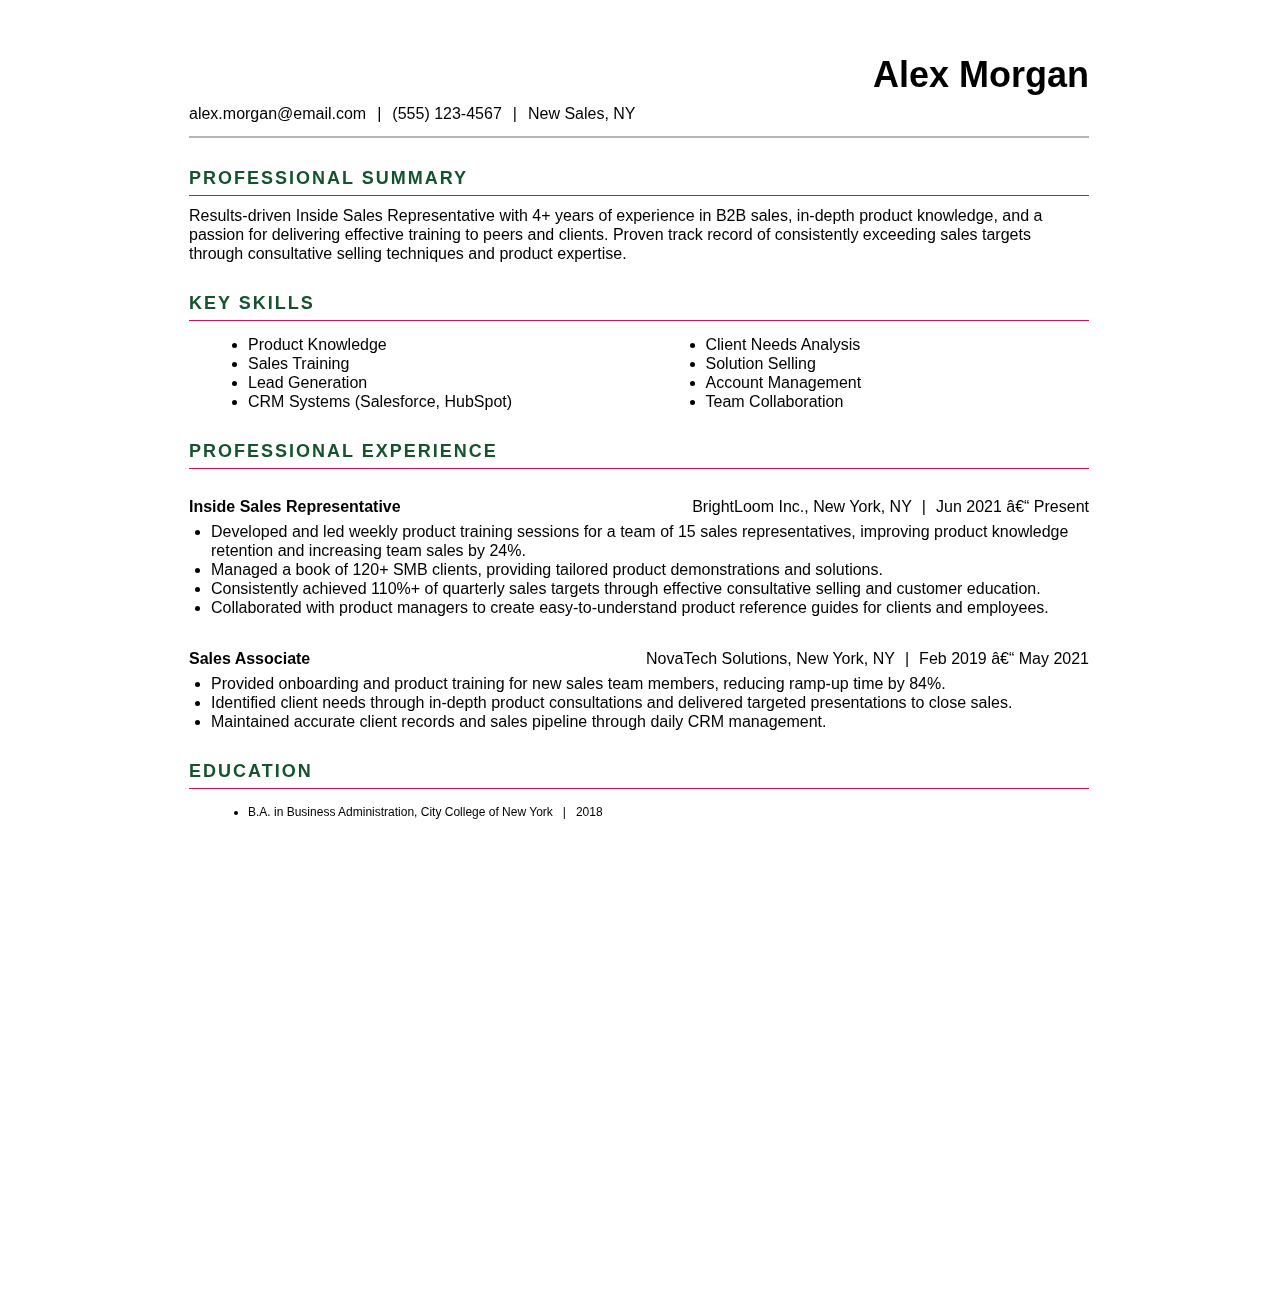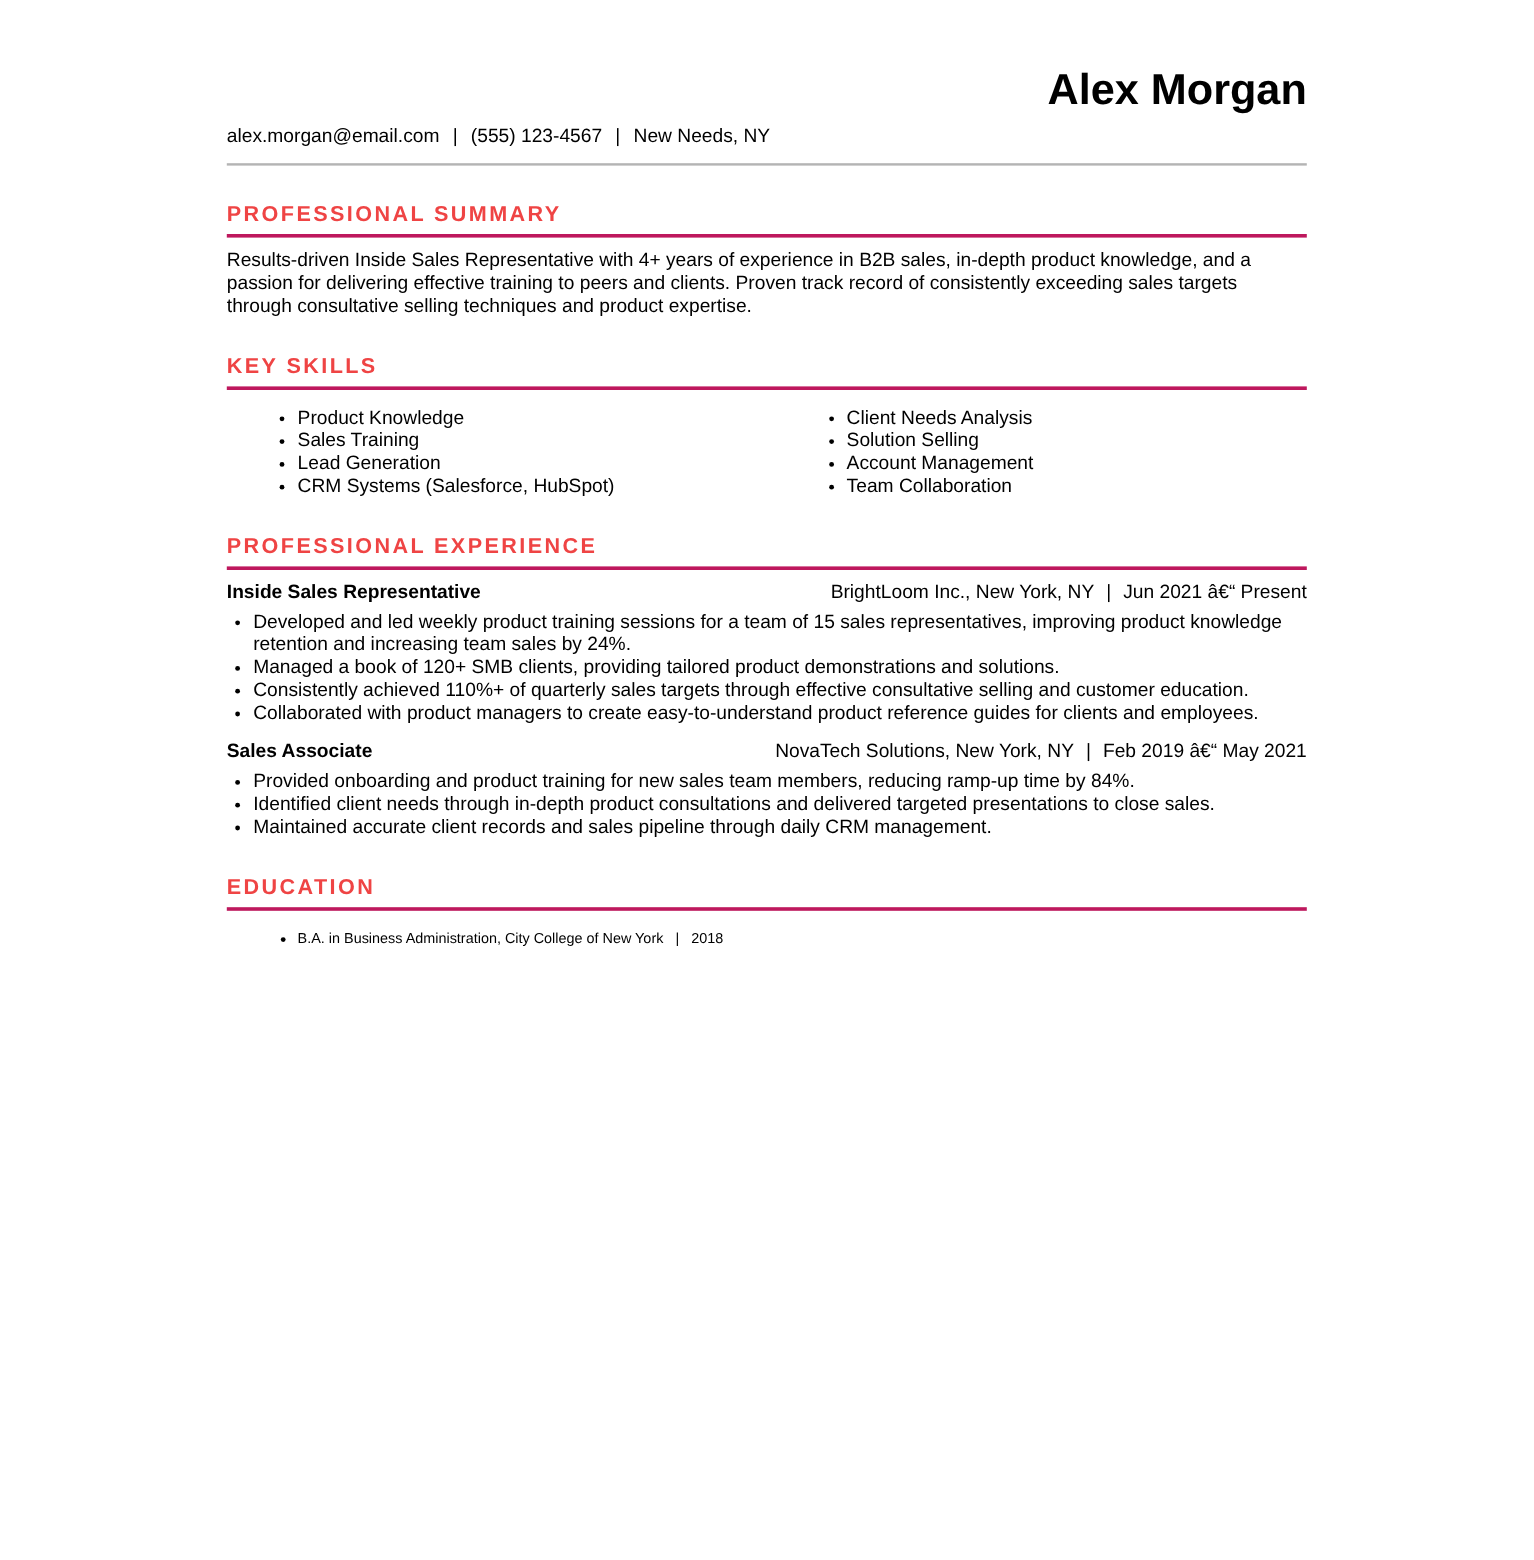--- a/index.html
+++ b/index.html
@@ -36,22 +36,22 @@
     background: #b4b4b4;
     border: none;
     margin: 0;
   }
   h2.section-title {
     font-size: 18px;
     font-weight: bold;
     letter-spacing: 2px;
     margin: 30px 0 0 0;
     padding-bottom: 6px;
-    border-bottom: 3px solid #be185d;
-    color: #ef4444;
+    border-bottom: 1px solid #be185d;
+    color: #14532d;
   }
   p.summary-text {
     font-size: 16px;
     line-height: 19px;
     margin: 10px 0 0 0;
   }
   .skills-cols {
     display: flex;
     margin-top: 14px;
     gap: 36px;
@@ -68,20 +68,21 @@
   }
   .job-head {
     display: flex;
     justify-content: space-between;
     align-items: baseline;
     margin-top: 10px;
     font-size: 16px;
   }
   .job-title {
     font-weight: bold;
+    margin-top: 19px;
   }
   .job-meta {
     text-align: center;
     white-space: nowrap;
   }
   .job-meta .sep {
     margin: 0 10px;
   }
   ul.job-bullets {
     margin: 6px 0 14px 0;
@@ -100,21 +101,21 @@
   }
 </style>
 </head>
 <body>
 
 <div class="page">
 
   <header>
     <h1 class="name">Alex Morgan</h1>
     <div class="contact">
-      <span>alex.morgan@email.com</span><span class="sep">|</span><span>(555) 123-4567</span><span class="sep">|</span><span>New Needs, NY</span>
+      <span>alex.morgan@email.com</span><span class="sep">|</span><span>(555) 123-4567</span><span class="sep">|</span><span>New Sales, NY</span>
     </div>
     <div class="rule-strong"></div>
   </header>
 
   <section>
     <h2 class="section-title">PROFESSIONAL SUMMARY</h2>
     <p class="summary-text">Results-driven Inside Sales Representative with 4+ years of experience in B2B sales, in-depth product knowledge, and a passion for delivering effective training to peers and clients. Proven track record of consistently exceeding sales targets through consultative selling techniques and product expertise.</p>
   </section>
 
   <section>

